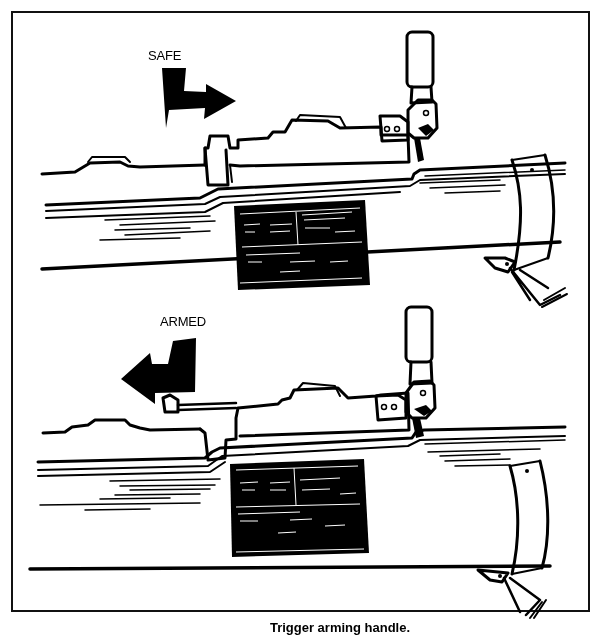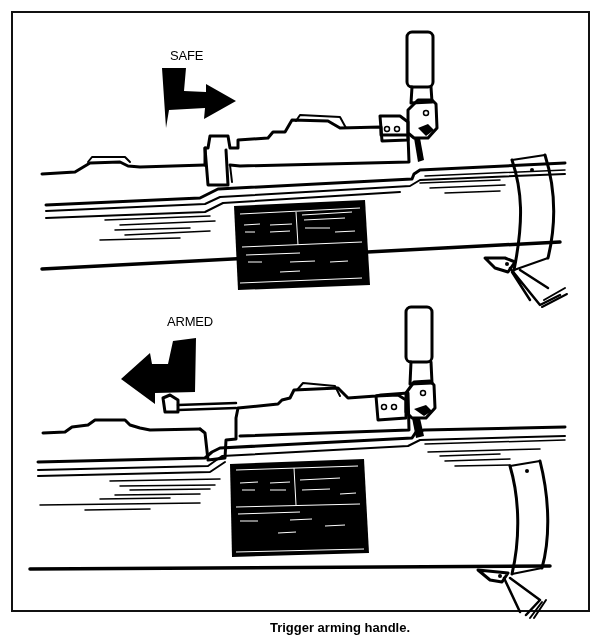--- a/index.html
+++ b/index.html
@@ -1,21 +1,21 @@
 <!DOCTYPE html>
 <html><head>
   <meta charset="utf-8">
   <style>
     html, body { margin: 0; padding: 0; background: #ffffff; }
     body { width: 610px; height: 643px; position: relative; overflow: hidden; font-family: "Liberation Sans", sans-serif; }
     .frame { position: absolute; left: 11px; top: 11px; width: 579px; height: 601px; border: 2px solid #111; box-sizing: border-box; }
     svg.art { position: absolute; left: 0; top: 0; }
     .label { position: absolute; font-family: "Liberation Sans", sans-serif; font-size: 13px; color: #000; letter-spacing: -0.2px; }
-    .label-safe { left: 170px; top: 48px; text-align: center; }
-    .label-armed { left: 167px; top: 314px; }
+    .label-safe { left: 148px; top: 48px; text-align: center; }
+    .label-armed { left: 160px; top: 314px; }
     .caption { position: absolute; left: 0; width: 680px; top: 620px; text-align: center; font-size: 13px; font-weight: bold; color: #000; }
     .s { stroke: #000; fill: none; stroke-linecap: round; stroke-linejoin: round; }
   </style>
 </head>
 <body>
 
 <div class="frame"></div>
 
 <svg class="art" width="610" height="643" viewBox="0 0 610 643">
 

